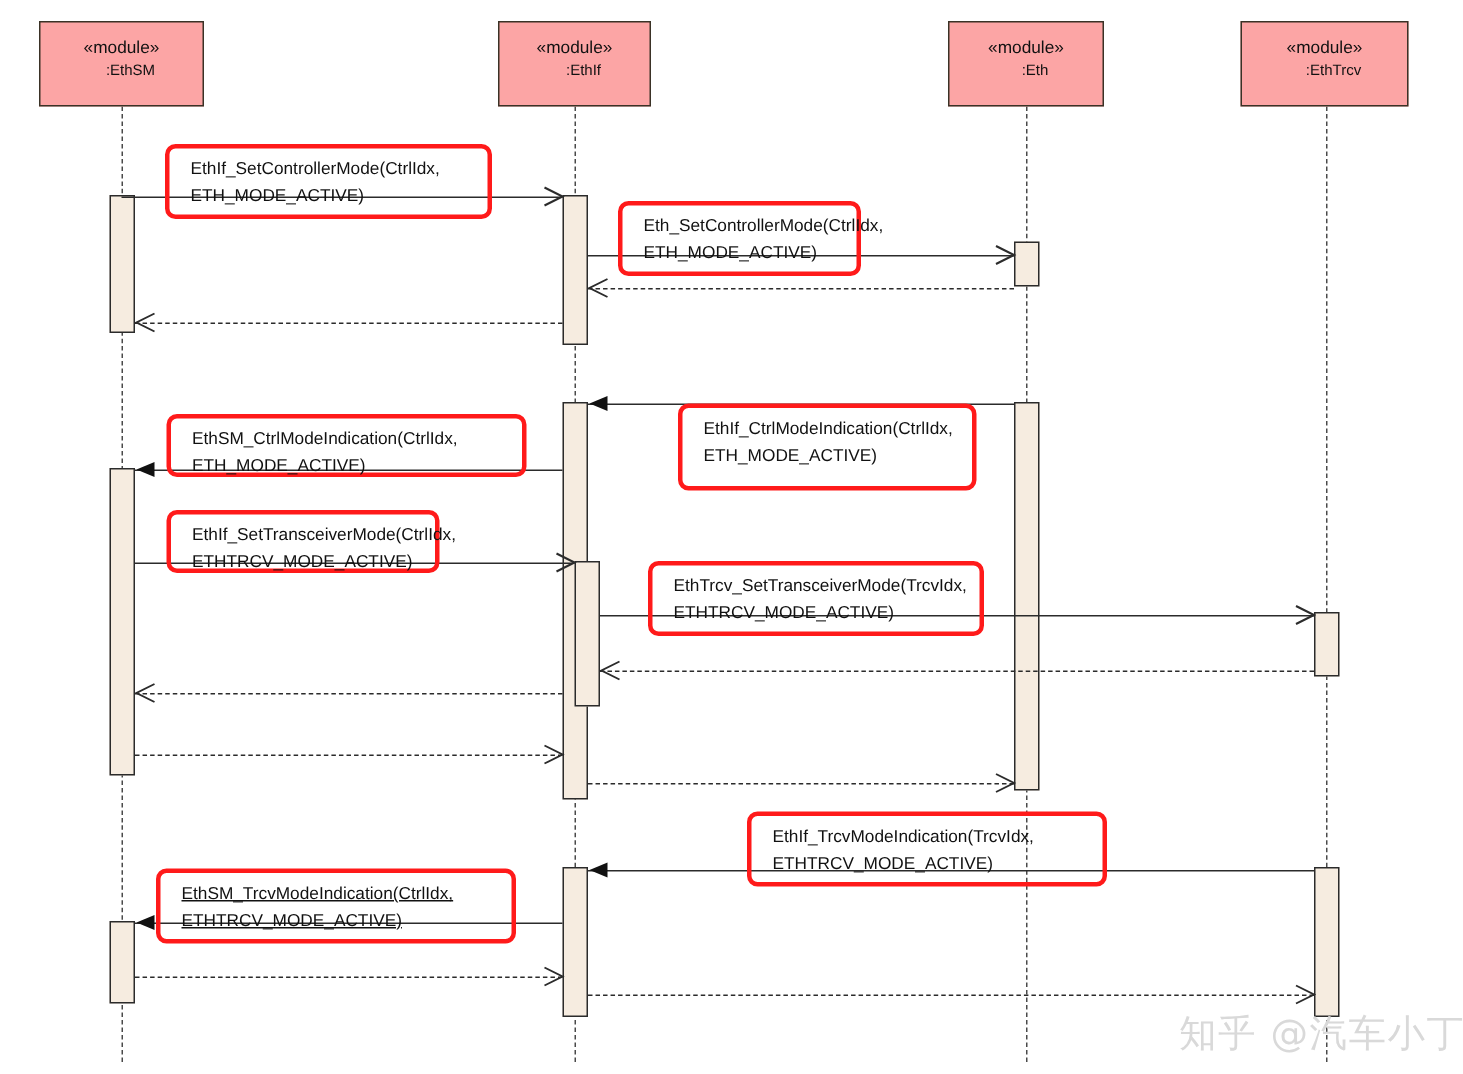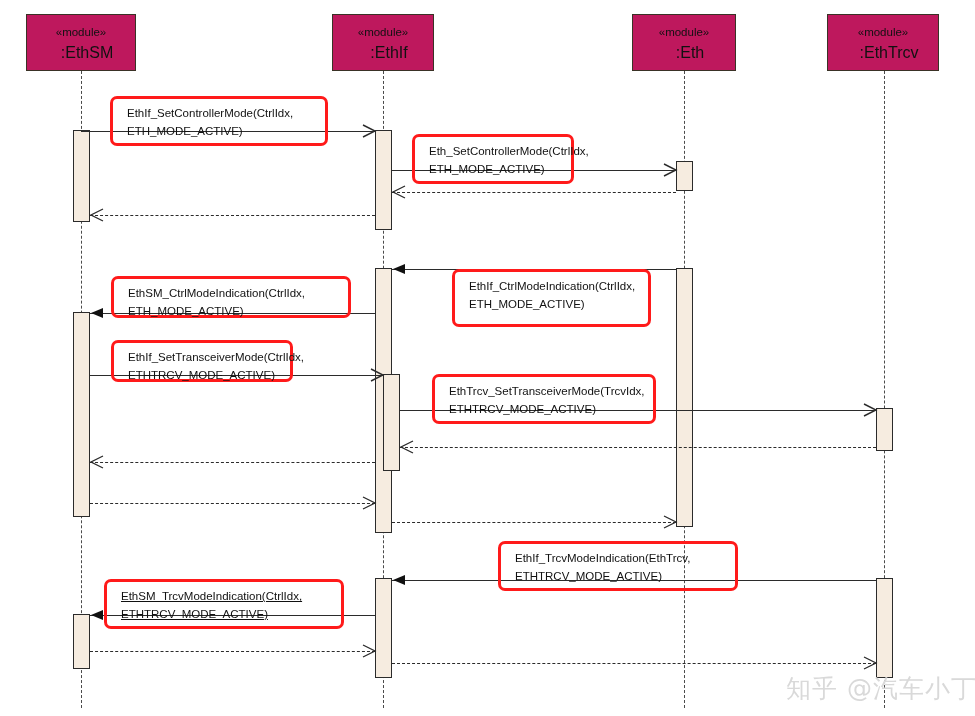--- a/index.html
+++ b/index.html
@@ -15,34 +15,34 @@
     width: 975px;
     height: 716px;
     background: #ffffff;
     overflow: hidden;
   }
 
   
   .lifeline-head {
     position: absolute;
     box-sizing: border-box;
-    background: #be185d;
+    background: #fca5a5;
     border: 1.5px solid #3a3226;
     text-align: center;
     padding-top: 9px;
     line-height: 1.45;
   }
   .lifeline-head .stereotype {
     display: block;
     font-size: 11.5px;
     color: #111111;
   }
   .lifeline-head .objname {
     display: block;
-    font-size: 16px;
+    font-size: 10px;
     color: #111111;
     padding-left: 12px;
   }
 
   
   .lifeline {
     position: absolute;
     width: 0;
     border-left: 1.4px dashed #4a4a4a;
   }
@@ -249,20 +249,20 @@
       <div class="msg-label" style="left: 412px; top: 134px; width: 162px; height: 50px;">Eth_SetControllerMode(CtrlIdx,
 ETH_MODE_ACTIVE)</div>
       <div class="msg-label" style="left: 452px; top: 233px; width: 199px; height: 58px; margin-top: 36px;">EthIf_CtrlModeIndication(CtrlIdx,
 ETH_MODE_ACTIVE)</div>
       <div class="msg-label" style="left: 111px; top: 276px; width: 240px; height: 42px;">EthSM_CtrlModeIndication(CtrlIdx,
 ETH_MODE_ACTIVE)</div>
       <div class="msg-label" style="left: 111px; top: 340px; width: 182px; height: 42px;">EthIf_SetTransceiverMode(CtrlIdx,
 ETHTRCV_MODE_ACTIVE)</div>
       <div class="msg-label" style="left: 432px; top: 374px; width: 224px; height: 50px;">EthTrcv_SetTransceiverMode(TrcvIdx,
 ETHTRCV_MODE_ACTIVE)</div>
-      <div class="msg-label" style="left: 498px; top: 541px; width: 240px; height: 50px;">EthIf_TrcvModeIndication(EthTrcv,
+      <div class="msg-label" style="left: 498px; top: 541px; width: 240px; height: 50px;">EthIf_TrcvModeIndication(TrcvIdx,
 ETHTRCV_MODE_ACTIVE)</div>
       <div class="msg-label" style="left: 104px; top: 579px; width: 240px; height: 50px; text-decoration: underline;">EthSM_TrcvModeIndication(CtrlIdx,
 ETHTRCV_MODE_ACTIVE)</div>
     </div>
 
   <div class="watermark" style="left:786px; top:672px;">知乎 @汽车小丁</div>
 </div>
 
 </body></html>

